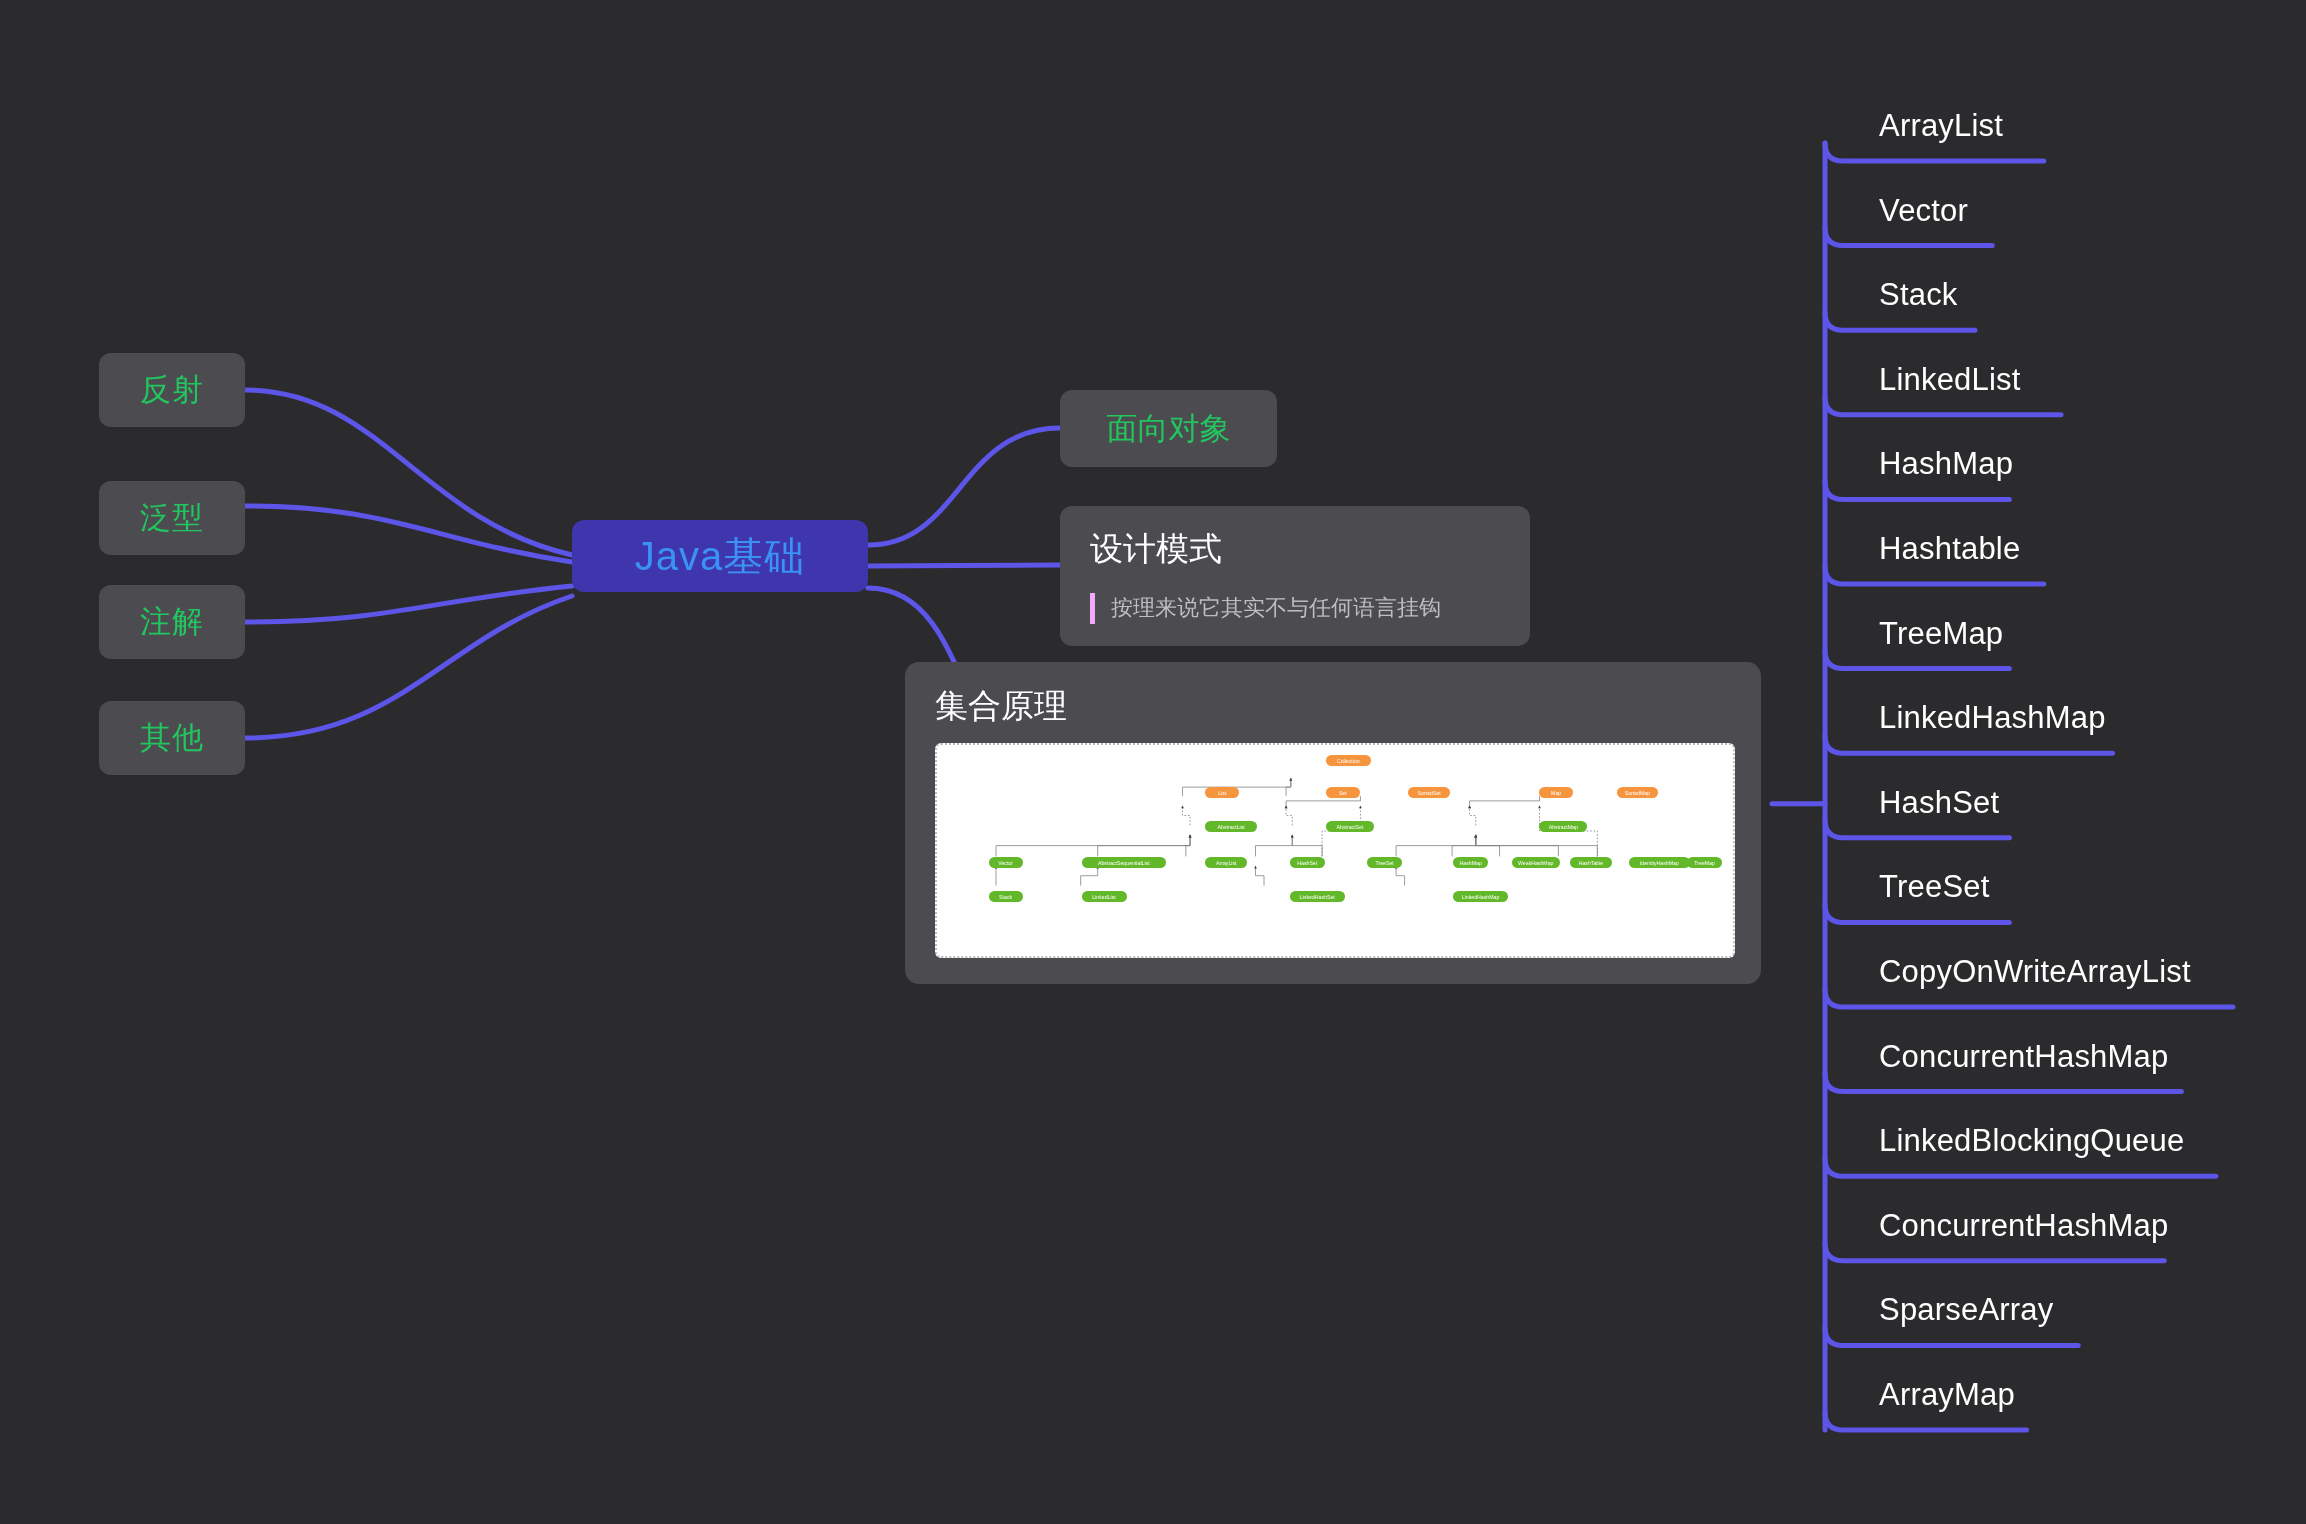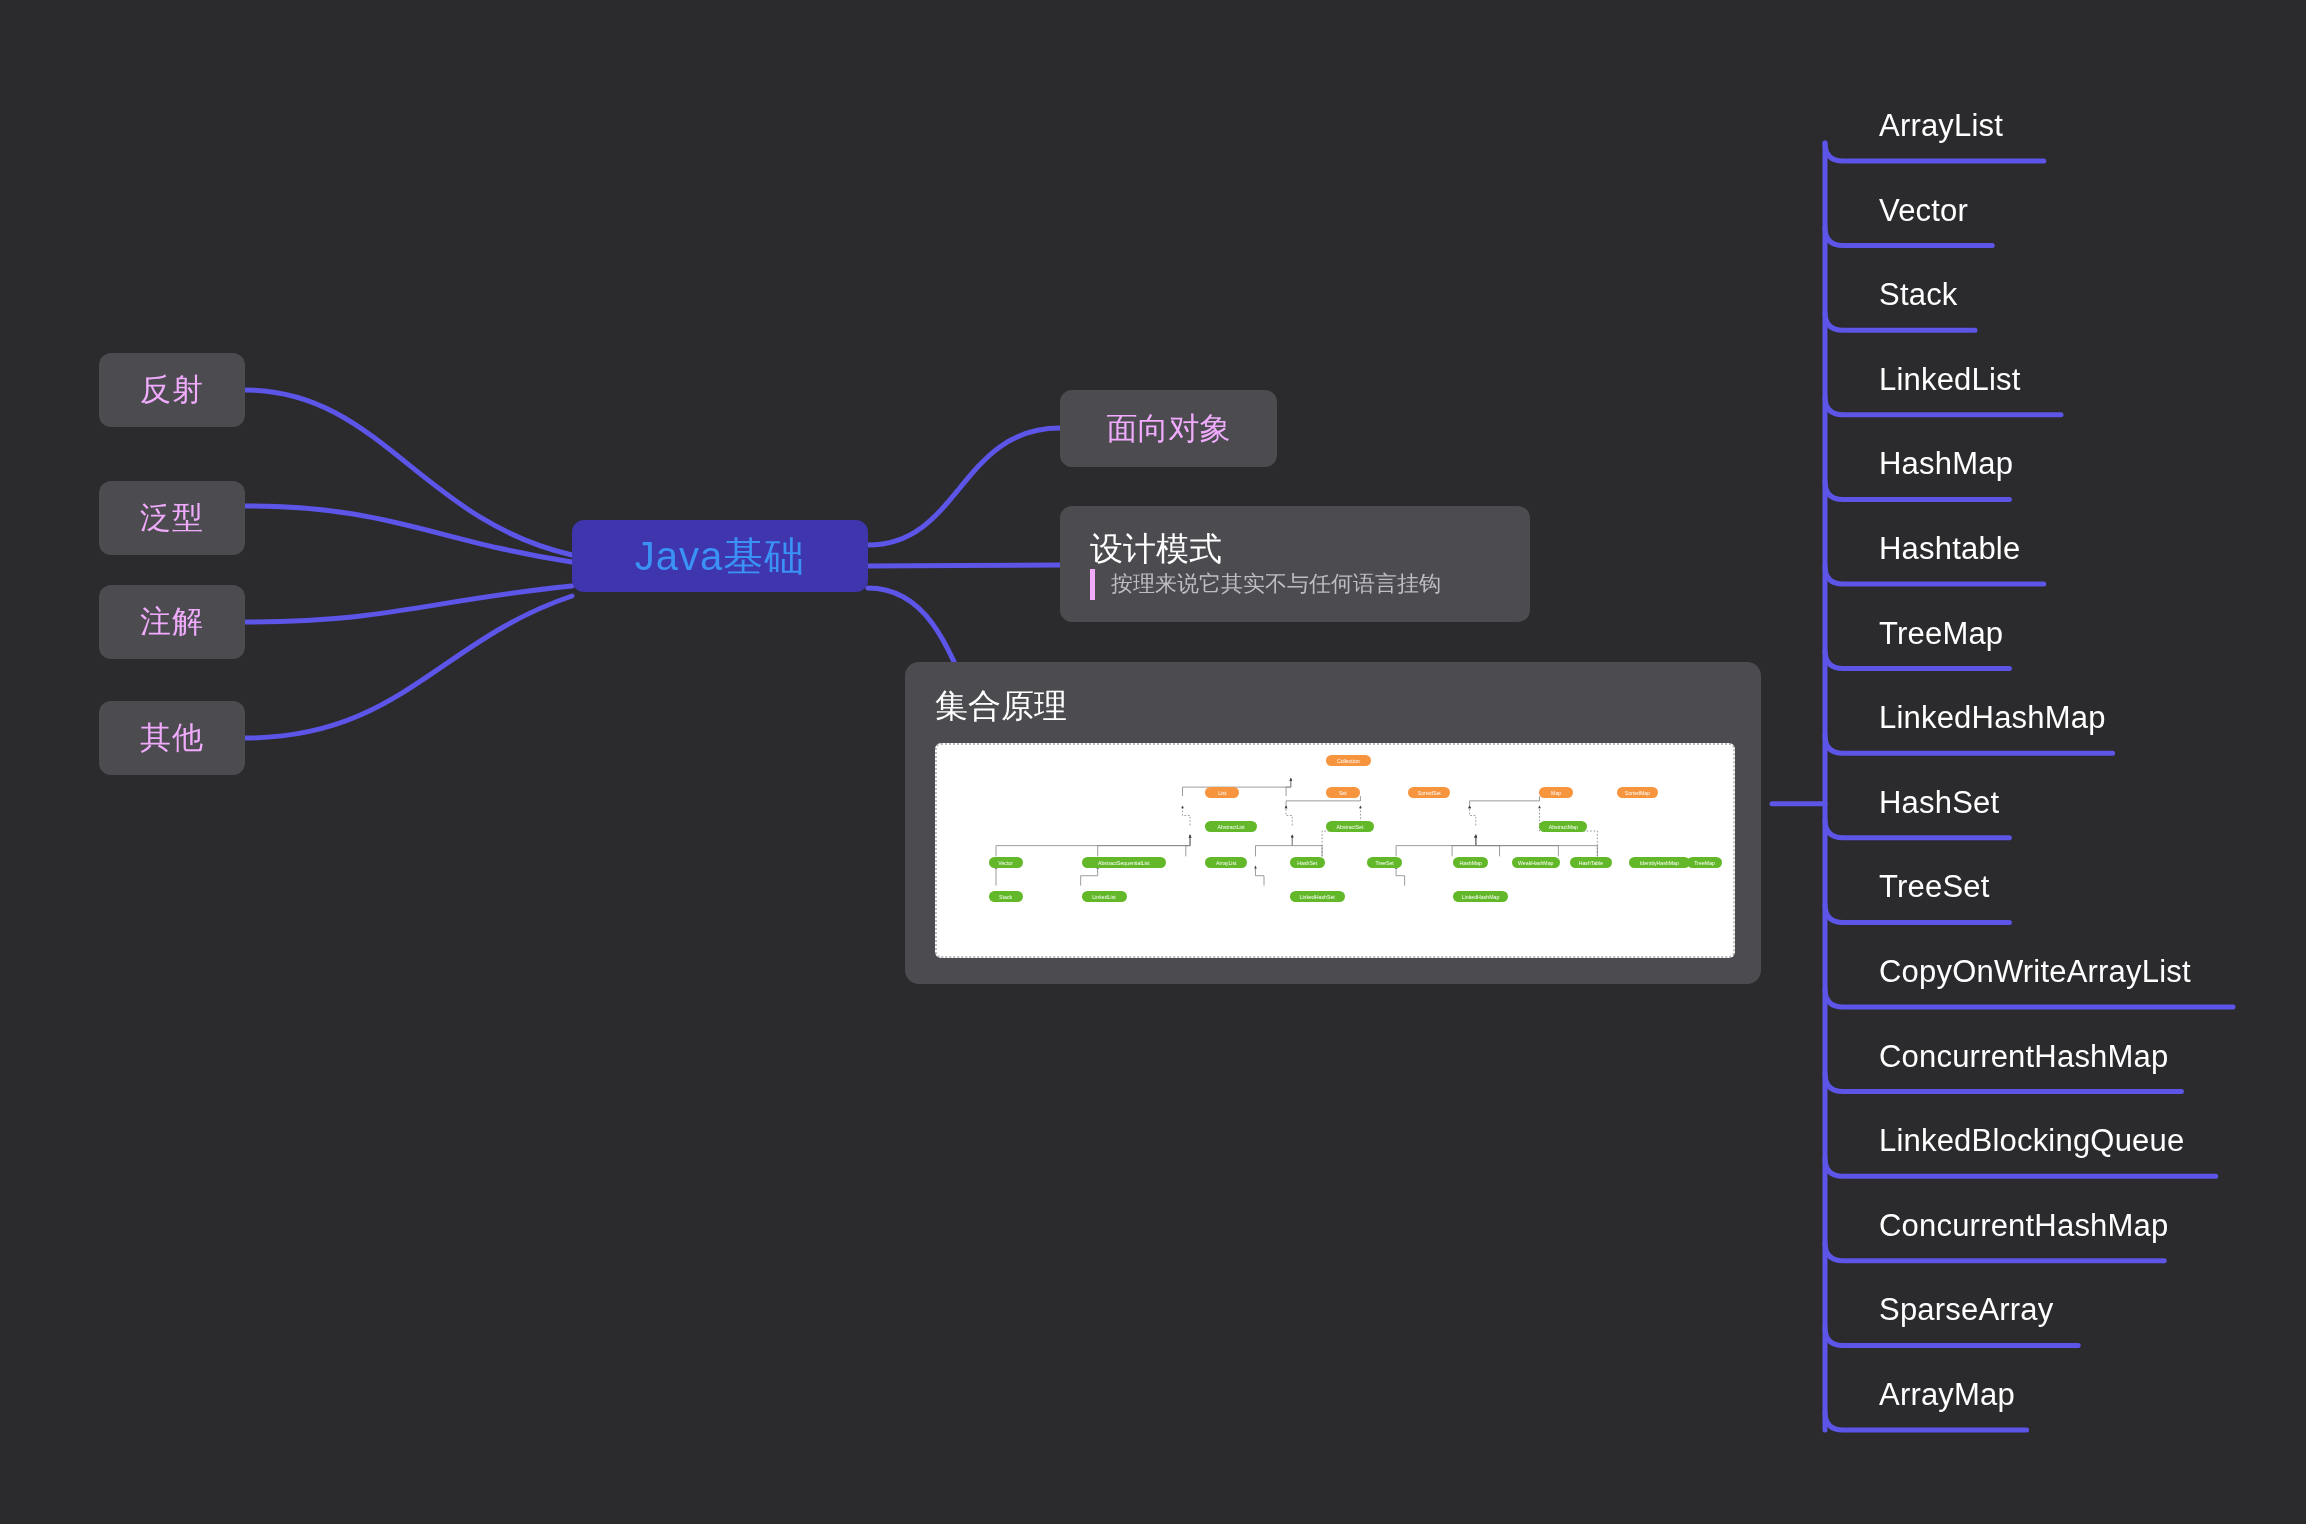--- a/index.html
+++ b/index.html
@@ -12,21 +12,21 @@
   #stage { position: relative; width: 2306px; height: 1524px; }
 
   
   #wires { position:absolute; left:0; top:0; width:2306px; height:1524px; }
 
   
   .node {
     position: absolute;
     background: #4b4b50;
     border-radius: 12px;
-    color: #f0abfc;
+    color: #22c55e;
     display: flex;
     align-items: center;
     justify-content: center;
   }
   .leaf-left {
     width: 146px; height: 74px;
     font-size: 31px;
     letter-spacing: 1px;
   }
   .center-node {
@@ -48,21 +48,21 @@
   .card {
     position:absolute;
     background:#4b4b50;
     border-radius: 12px;
     padding: 22px 26px 22px 30px;
   }
   .card-title {
     color:#ffffff;
     font-size: 33px;
     line-height: 1.25;
-    margin-bottom: 0;
+    margin-bottom: 24px;
   }
   .card-note {
     display:flex;
     align-items:center;
     color:#bdbdc2;
     font-size: 22px;
     border-left: 5px solid #f0abfc;
     padding-left: 16px;
     line-height: 1.4;
   }

